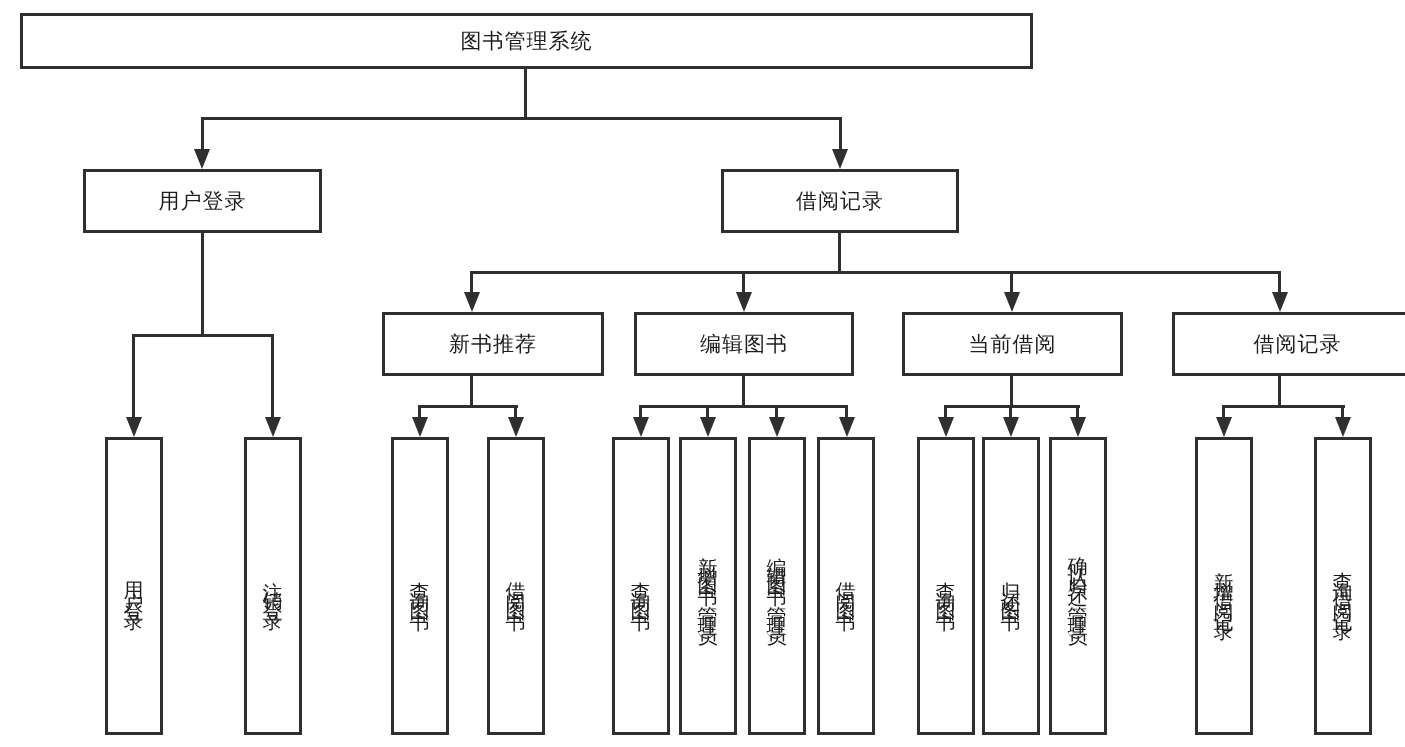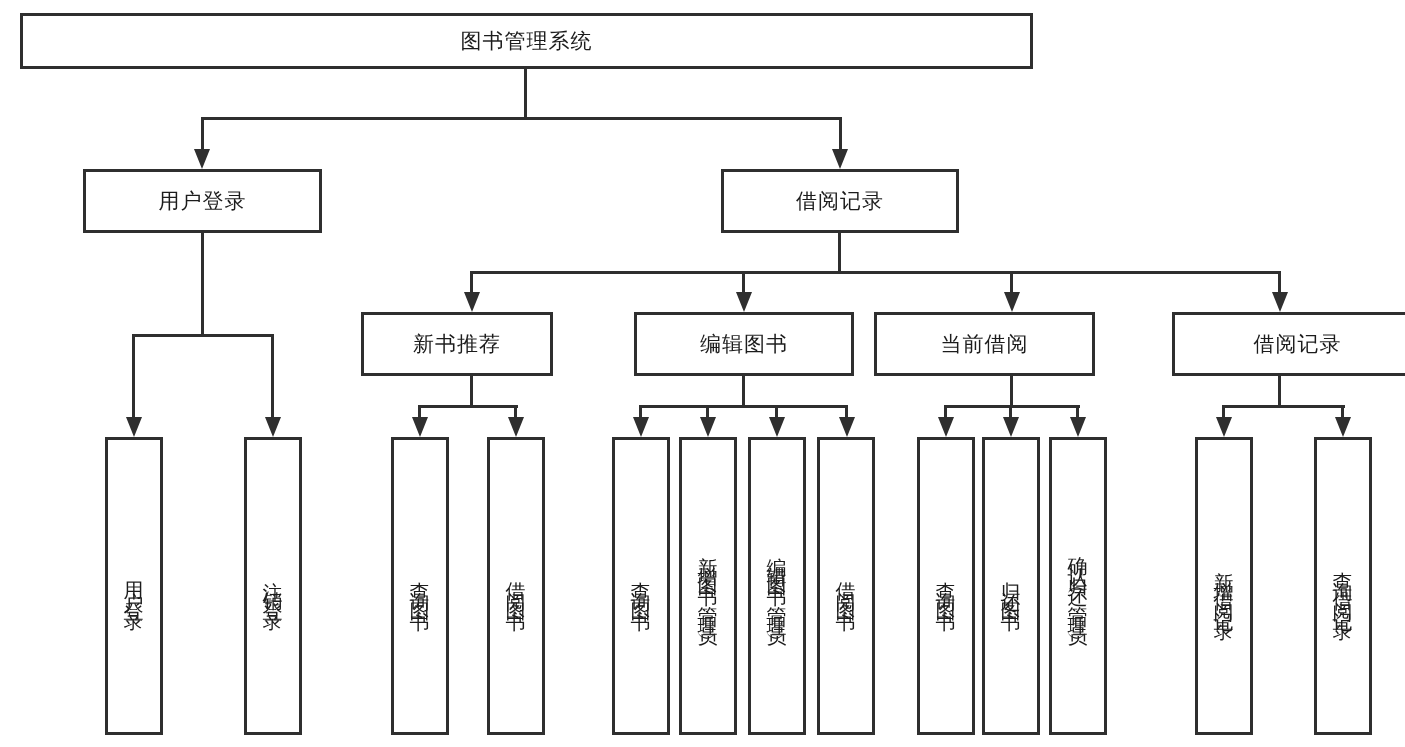--- a/index.html
+++ b/index.html
@@ -98,27 +98,27 @@
   <div class="line" style="left:470px; top:271px; width:811px; height:3px;"></div>
   <div class="line" style="left:470px; top:271px; width:3px; height:24px;"></div>
   <div class="arrow" style="left:464px; top:292px;"></div>
   <div class="line" style="left:742px; top:271px; width:3px; height:24px;"></div>
   <div class="arrow" style="left:736px; top:292px;"></div>
   <div class="line" style="left:1010px; top:271px; width:3px; height:24px;"></div>
   <div class="arrow" style="left:1004px; top:292px;"></div>
   <div class="line" style="left:1278px; top:271px; width:3px; height:24px;"></div>
   <div class="arrow" style="left:1272px; top:292px;"></div>
 
-  <div class="box" style="left:361px; top:312px; width:192px; height:64px;text-align:center;">
+  <div class="box" style="left:382px; top:312px; width:222px; height:64px;text-align:center;">
     <span>新书推荐</span>
   </div>
   <div class="box" style="left:634px; top:312px; width:220px; height:64px;">
     <span>编辑图书</span>
   </div>
-  <div class="box" style="left:874px; top:312px; width:221px; height:64px;">
+  <div class="box" style="left:902px; top:312px; width:221px; height:64px;">
     <span>当前借阅</span>
   </div>
   <div class="box" style="left:1172px; top:312px; width:251px; height:64px;">
     <span>借阅记录</span>
   </div>
 
   <div class="line" style="left:470px; top:376px; width:3px; height:32px;"></div>
   <div class="line" style="left:418px; top:405px; width:100px; height:3px;"></div>
   <div class="line" style="left:418px; top:405px; width:3px; height:16px;"></div>
   <div class="arrow" style="left:412px; top:417px;"></div>

